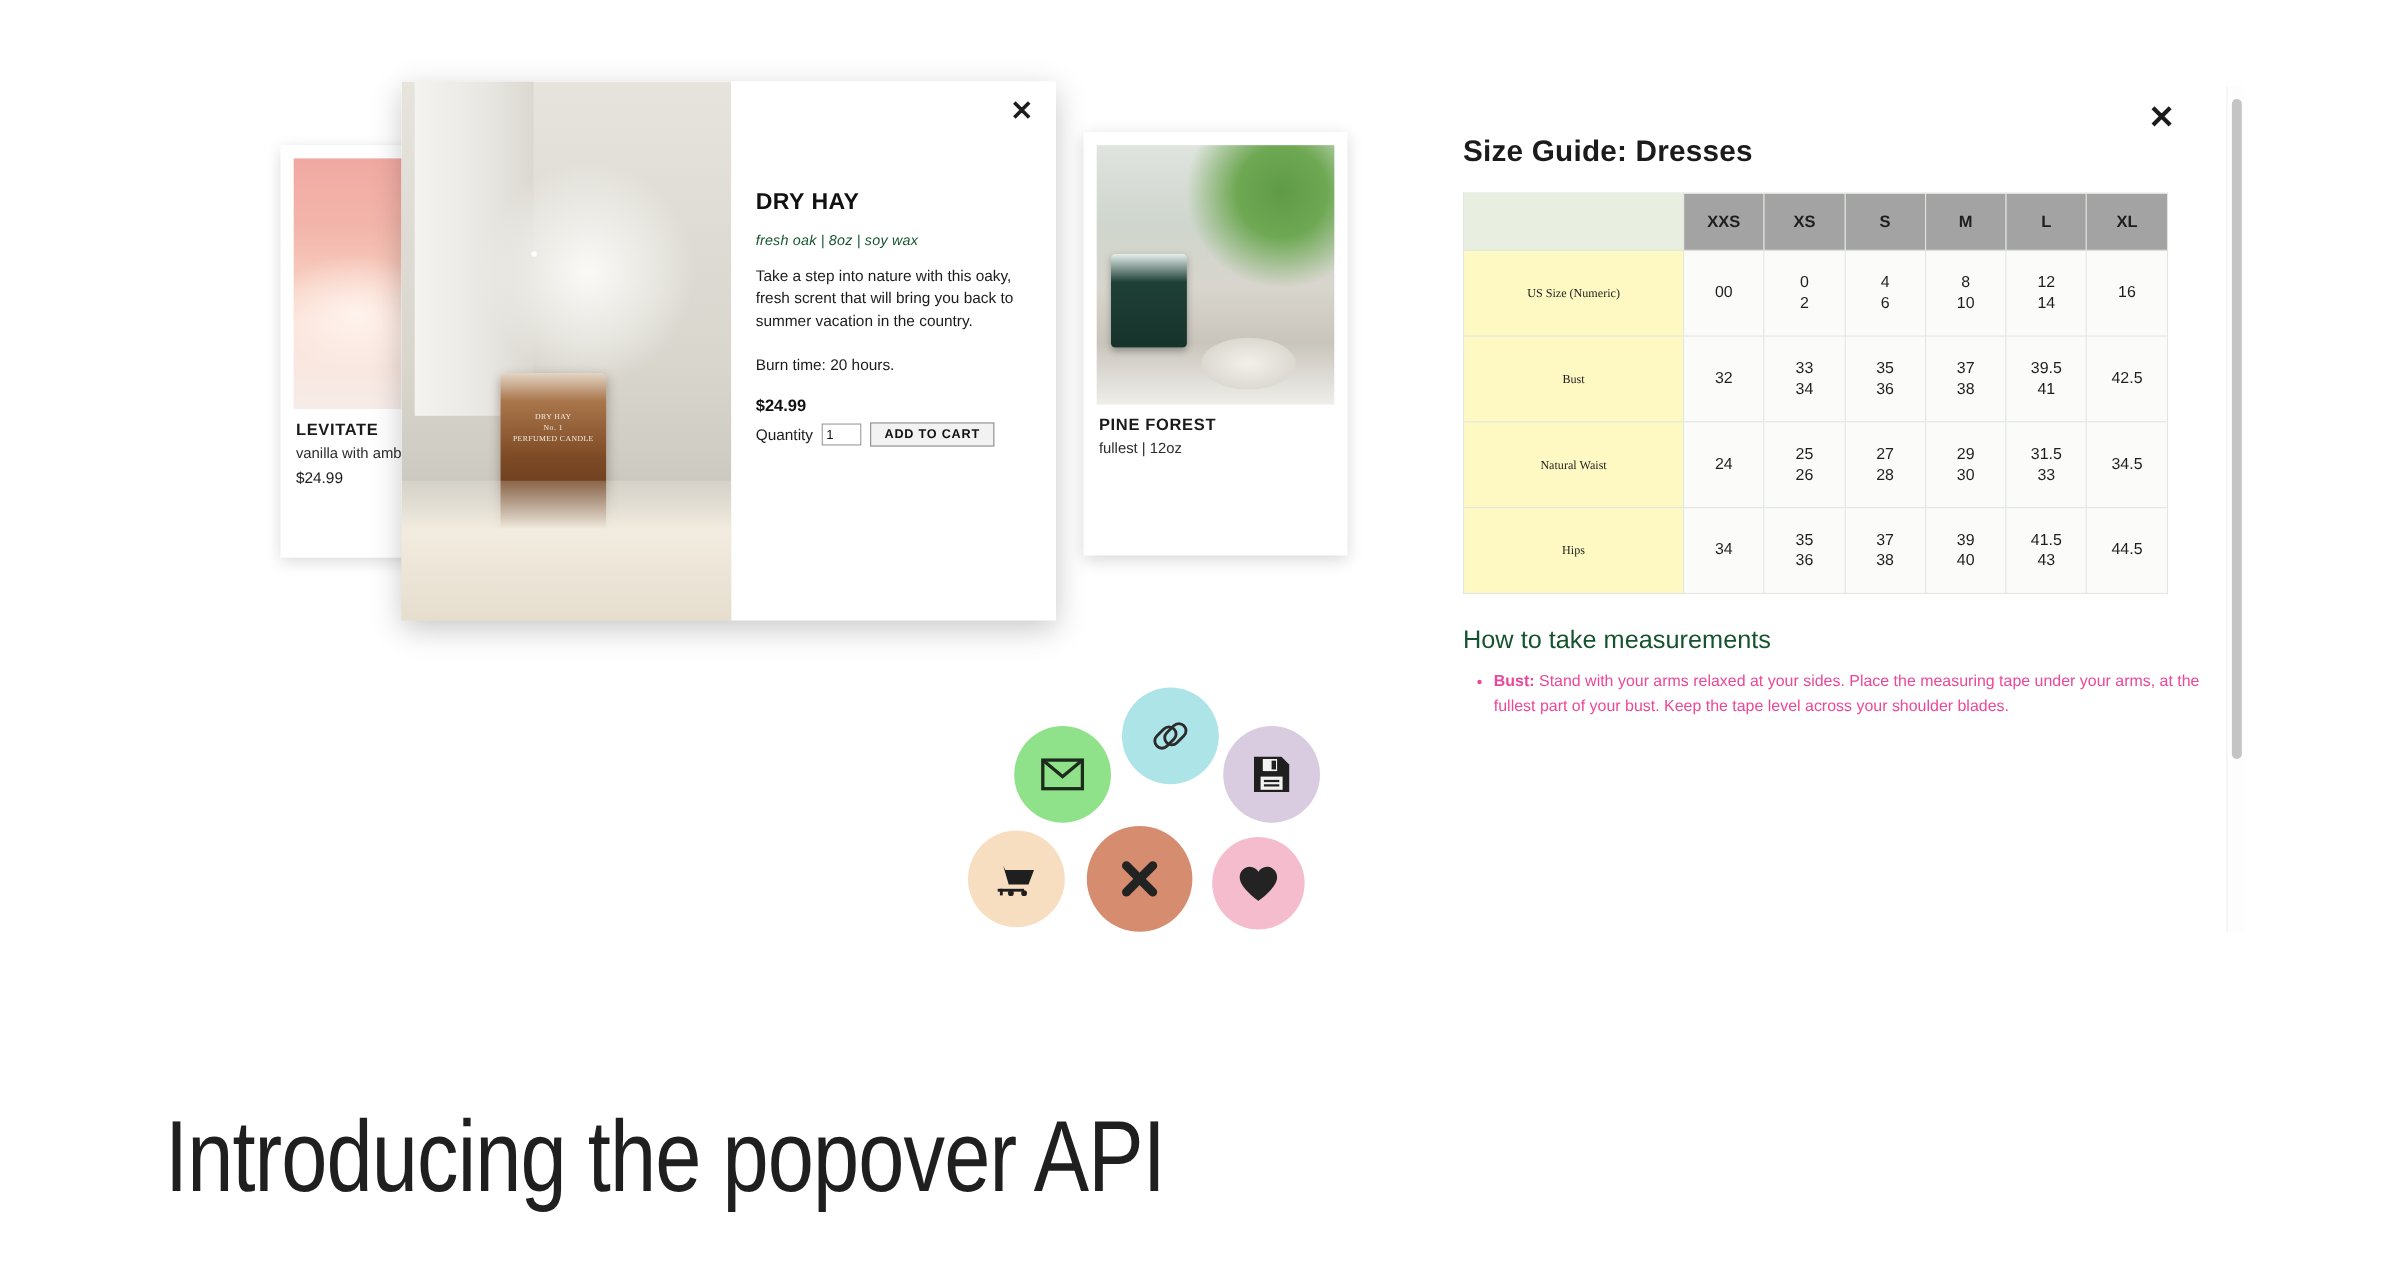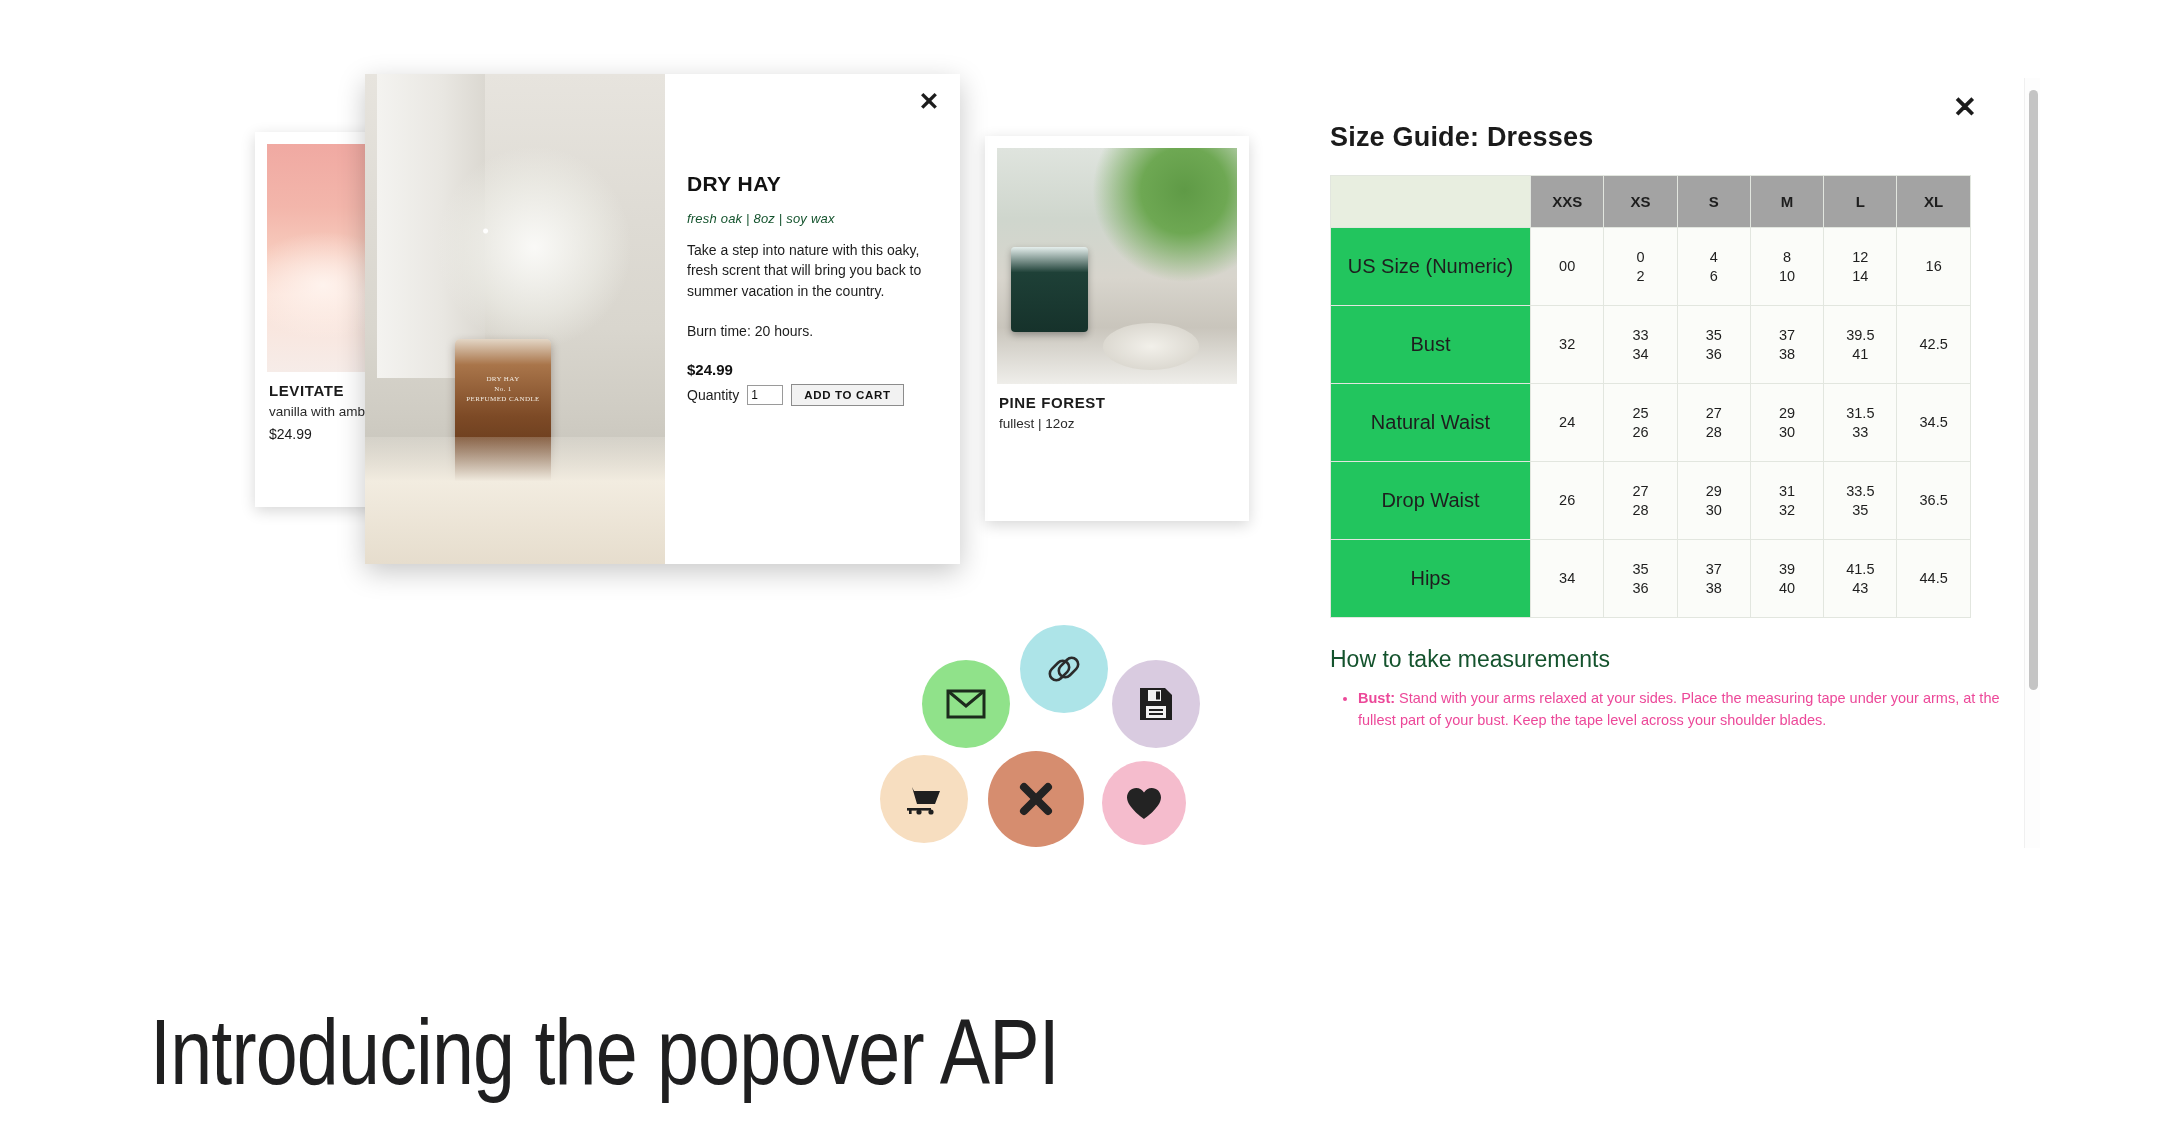--- a/index.html
+++ b/index.html
@@ -43,21 +43,21 @@
       position: relative;
   }
   .img-levitate::after {
     content:""; position:absolute; left:52%; top:46%; width:36%; height:40%;
     background: linear-gradient(180deg,#fdf8f4 0%, #f6ece6 70%, #efe2da 100%);
     border-radius: 4px 4px 3px 3px;
     box-shadow: 0 3px 8px rgba(160,110,100,.28);
   }
 
   
-  #card-pine { left: 730px; top: 16px; width: 264px; height: 385px; }
+  #card-pine { left: 730px; top: 0px; width: 240px; height: 385px; }
   #card-pine .thumb { height: 248px; padding: 12px 12px 0 12px; }
   .img-pine {
     width: 100%; height: 100%; position: relative;
     background:
       radial-gradient(circle at 78% 18%, #5f9a46 0%, #6ea853 16%, rgba(110,168,83,0) 34%),
       linear-gradient(180deg,#dfe4de 0%, #cfd6cd 30%, #d8d5cd 55%, #c9c5bc 76%, #efeeea 100%);
   }
   .img-pine::before {
     content:""; position:absolute; left:6%; top:42%; width:32%; height:36%;
     background: linear-gradient(180deg, rgba(230,240,238,.95) 0%, #1e4037 30%, #16322b 100%);
@@ -170,21 +170,21 @@
     margin: 22px 0 0 30px; width: 640px;
     border-collapse: collapse; table-layout: fixed;
     font-size: 14.5px; color: #1e1e1e;
   }
   table.sg-table th, table.sg-table td {
     border: 1px solid #e2e6df; text-align: center; vertical-align: middle;
   }
   table.sg-table thead th { background: #a3a3a3; height: 52px; font-weight: bold; font-size: 15px; }
   table.sg-table thead th:first-child { background: #e8eee0; }
   table.sg-table tbody th.rowhdr {
-    background: #22c55e; font-weight: normal; height: 78px; font-size: 20px;
+    background: #fef9c3; font-weight: normal; height: 78px; font-size: 11px; font-family: Liberation Serif, serif;
   }
   table.sg-table tbody td { background: #fbfcf9; height: 78px; line-height: 1.28; }
   table.sg-table col.c-label { width: 200px; }
   table.sg-table col.c-size  { width: 73.3px; }
 
   .sg-how {
     margin: 28px 0 0 0; padding-left: 30px;
     font-size: 23px; font-weight: normal; color: #14532d;
   }
   .sg-list { margin: 14px 0 0 0; padding-left: 58px; }
@@ -370,29 +370,20 @@
           <tr>
             <th class="rowhdr">Natural Waist</th>
             <td>24</td>
             <td>25<br>26</td>
             <td>27<br>28</td>
             <td>29<br>30</td>
             <td>31.5<br>33</td>
             <td>34.5</td>
           </tr>
           <tr>
-            <th class="rowhdr">Drop Waist</th>
-            <td>26</td>
-            <td>27<br>28</td>
-            <td>29<br>30</td>
-            <td>31<br>32</td>
-            <td>33.5<br>35</td>
-            <td>36.5</td>
-          </tr>
-          <tr>
             <th class="rowhdr">Hips</th>
             <td>34</td>
             <td>35<br>36</td>
             <td>37<br>38</td>
             <td>39<br>40</td>
             <td>41.5<br>43</td>
             <td>44.5</td>
           </tr>
         </tbody>
     </table>

